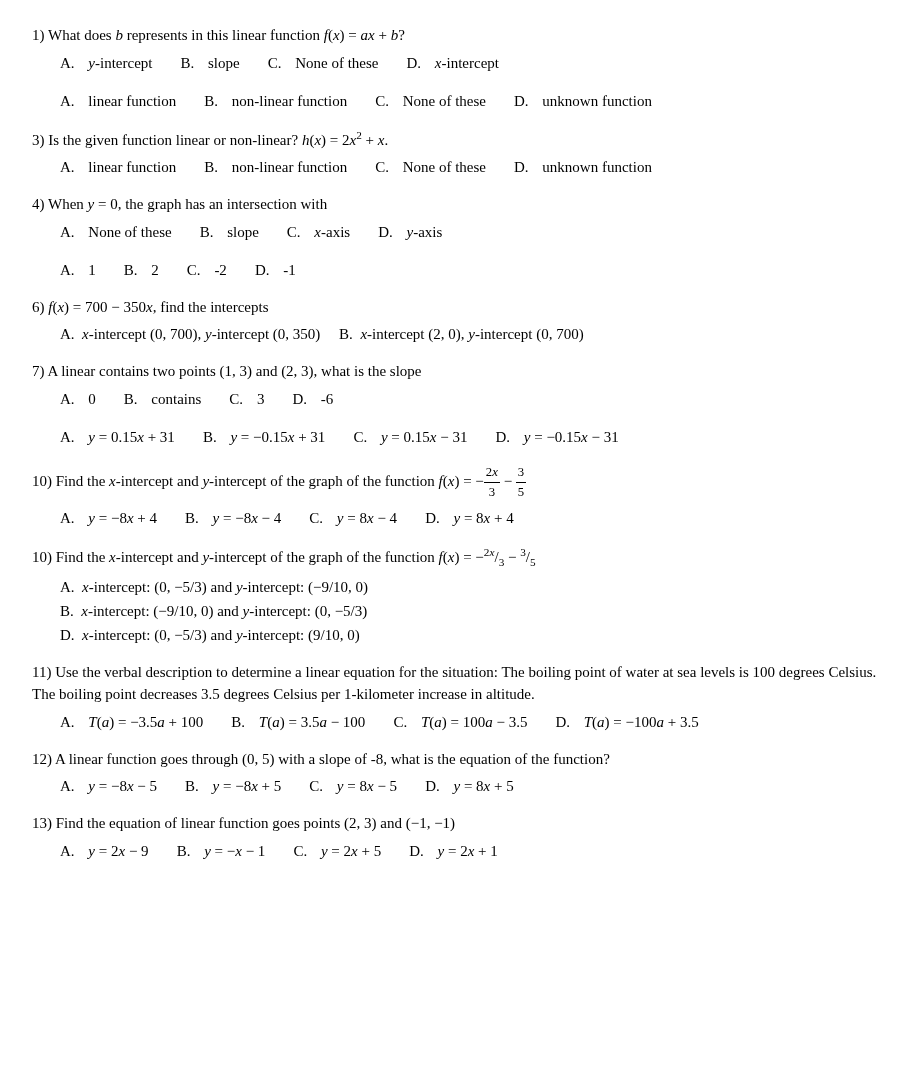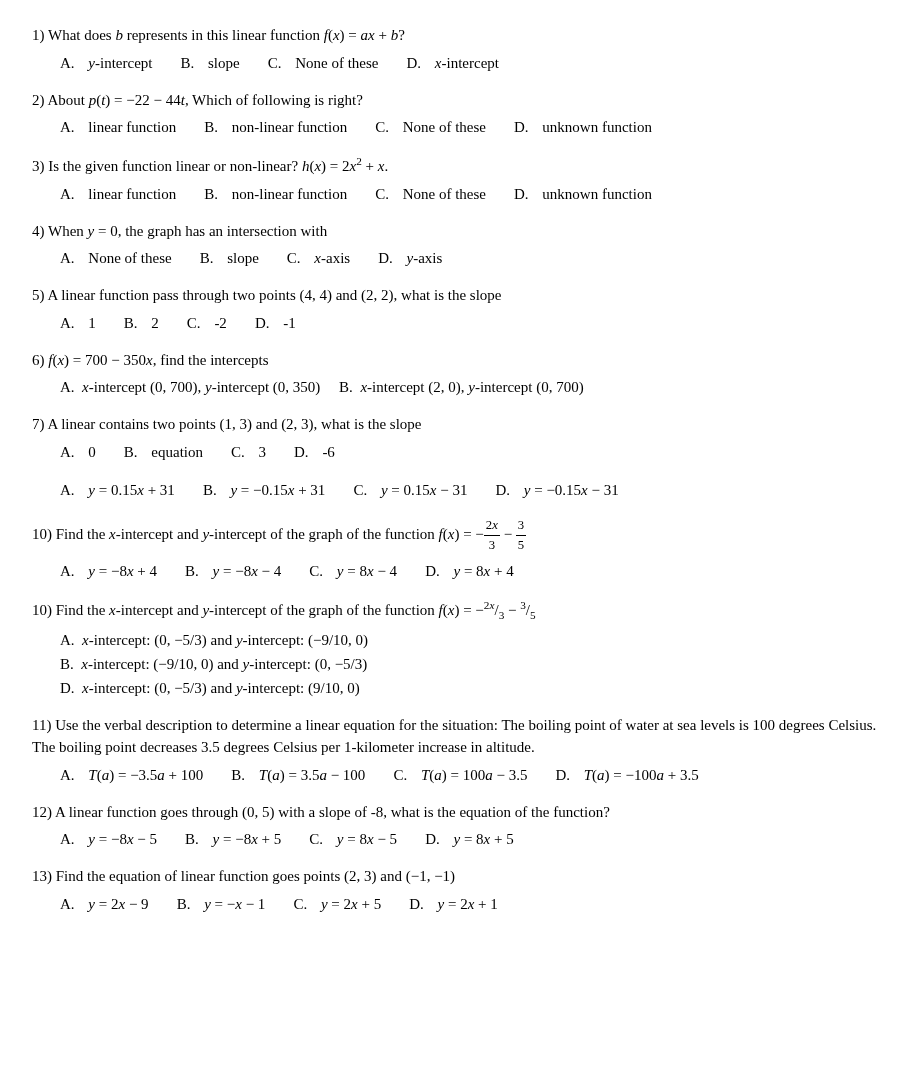--- a/index.html
+++ b/index.html
@@ -45,21 +45,20 @@
     <div class="question-block">
       <div class="question-text">1) What does <i>b</i> represents in this linear function <i>f</i>(<i>x</i>) = <i>ax</i> + <i>b</i>?</div>
       <div class="answers-inline">
         <span class="answer-option"><span>A.</span>&nbsp;<span><i>y</i>-intercept</span></span>
         <span class="answer-option"><span>B.</span>&nbsp;<span>slope</span></span>
         <span class="answer-option"><span>C.</span>&nbsp;<span>None of these</span></span>
         <span class="answer-option"><span>D.</span>&nbsp;<span><i>x</i>-intercept</span></span>
       </div>
     </div>
     <div class="question-block">
-      <div class="question-text">2) About <i>p</i>(<i>t</i>) = −22 − 44<i>t</i>, Which of following is right?</div>
       <div class="answers-inline">
         <span class="answer-option"><span>A.</span>&nbsp;<span>linear function</span></span>
         <span class="answer-option"><span>B.</span>&nbsp;<span>non-linear function</span></span>
         <span class="answer-option"><span>C.</span>&nbsp;<span>None of these</span></span>
         <span class="answer-option"><span>D.</span>&nbsp;<span>unknown function</span></span>
       </div>
     </div>
     <div class="question-block">
       <div class="question-text">3) Is the given function linear or non-linear? <i>h</i>(<i>x</i>) = 2<i>x</i><sup>2</sup> + <i>x</i>.</div>
       <div class="answers-inline">
@@ -72,39 +71,38 @@
     <div class="question-block">
       <div class="question-text">4) When <i>y</i> = 0, the graph has an intersection with</div>
       <div class="answers-inline">
         <span class="answer-option"><span>A.</span>&nbsp;<span>None of these</span></span>
         <span class="answer-option"><span>B.</span>&nbsp;<span>slope</span></span>
         <span class="answer-option"><span>C.</span>&nbsp;<span><i>x</i>-axis</span></span>
         <span class="answer-option"><span>D.</span>&nbsp;<span><i>y</i>-axis</span></span>
       </div>
     </div>
     <div class="question-block">
-      <div class="question-text">5) A linear function pass through two points (4, 4) and (2, 2), what is the slope</div>
       <div class="answers-inline">
         <span class="answer-option"><span>A.</span>&nbsp;<span>1</span></span>
         <span class="answer-option"><span>B.</span>&nbsp;<span>2</span></span>
         <span class="answer-option"><span>C.</span>&nbsp;<span>-2</span></span>
         <span class="answer-option"><span>D.</span>&nbsp;<span>-1</span></span>
       </div>
     </div>
     <div class="question-block">
       <div class="question-text">6) <i>f</i>(<i>x</i>) = 700 − 350<i>x</i>, find the intercepts</div>
       <div>
         <div class="answer-block-line">A. &nbsp;<i>x</i>-intercept (0, 700), <i>y</i>-intercept (0, 350) &nbsp;&nbsp;&nbsp; B. &nbsp;<i>x</i>-intercept (2, 0), <i>y</i>-intercept (0, 700)</div>
       </div>
     </div>
     <div class="question-block">
       <div class="question-text">7) A linear contains two points (1, 3) and (2, 3), what is the slope</div>
       <div class="answers-inline">
         <span class="answer-option"><span>A.</span>&nbsp;<span>0</span></span>
-        <span class="answer-option"><span>B.</span>&nbsp;<span>equation</span></span>
+        <span class="answer-option"><span>B.</span>&nbsp;<span>contains</span></span>
         <span class="answer-option"><span>C.</span>&nbsp;<span>3</span></span>
         <span class="answer-option"><span>D.</span>&nbsp;<span>-6</span></span>
       </div>
     </div>
     <div class="question-block">
       <div class="answers-inline">
         <span class="answer-option"><span>A.</span>&nbsp;<span><i>y</i> = 0.15<i>x</i> + 31</span></span>
         <span class="answer-option"><span>B.</span>&nbsp;<span><i>y</i> = −0.15<i>x</i> + 31</span></span>
         <span class="answer-option"><span>C.</span>&nbsp;<span><i>y</i> = 0.15<i>x</i> − 31</span></span>
         <span class="answer-option"><span>D.</span>&nbsp;<span><i>y</i> = −0.15<i>x</i> − 31</span></span>

